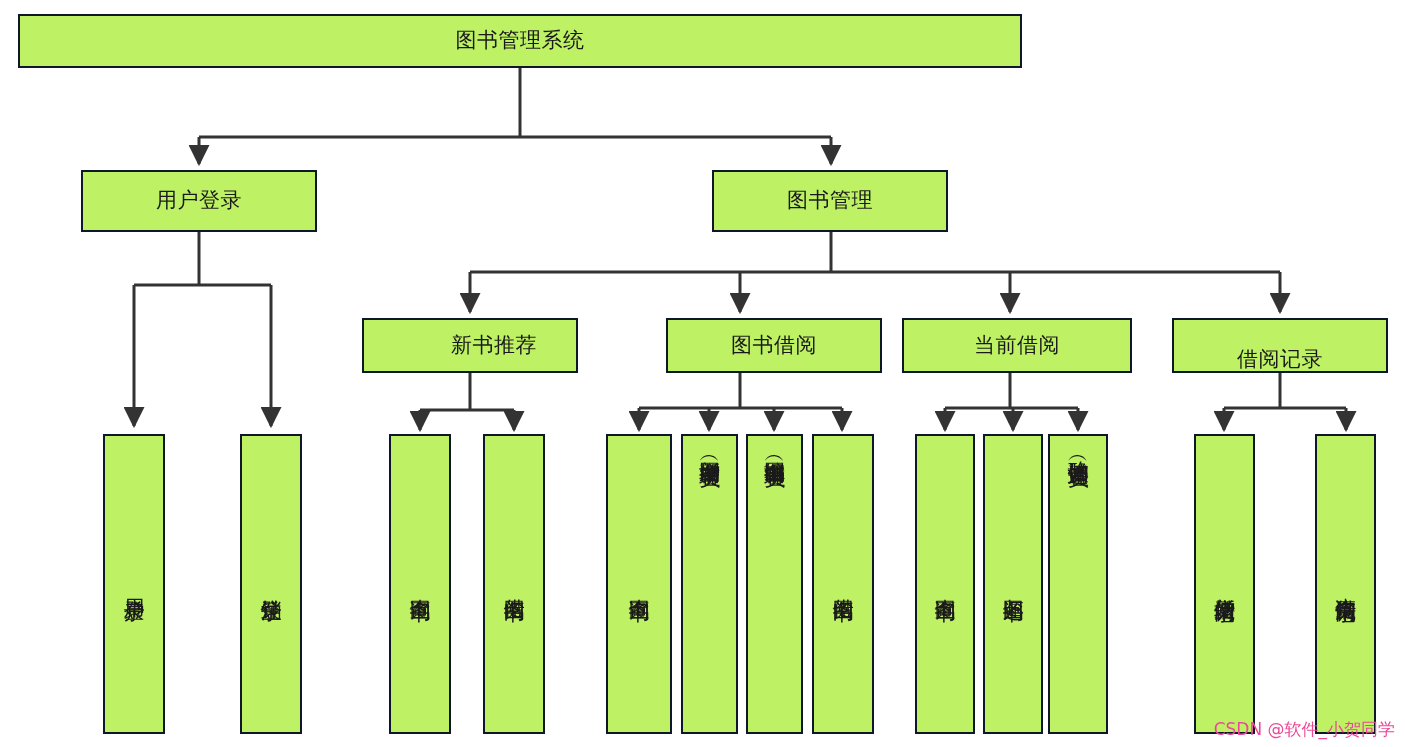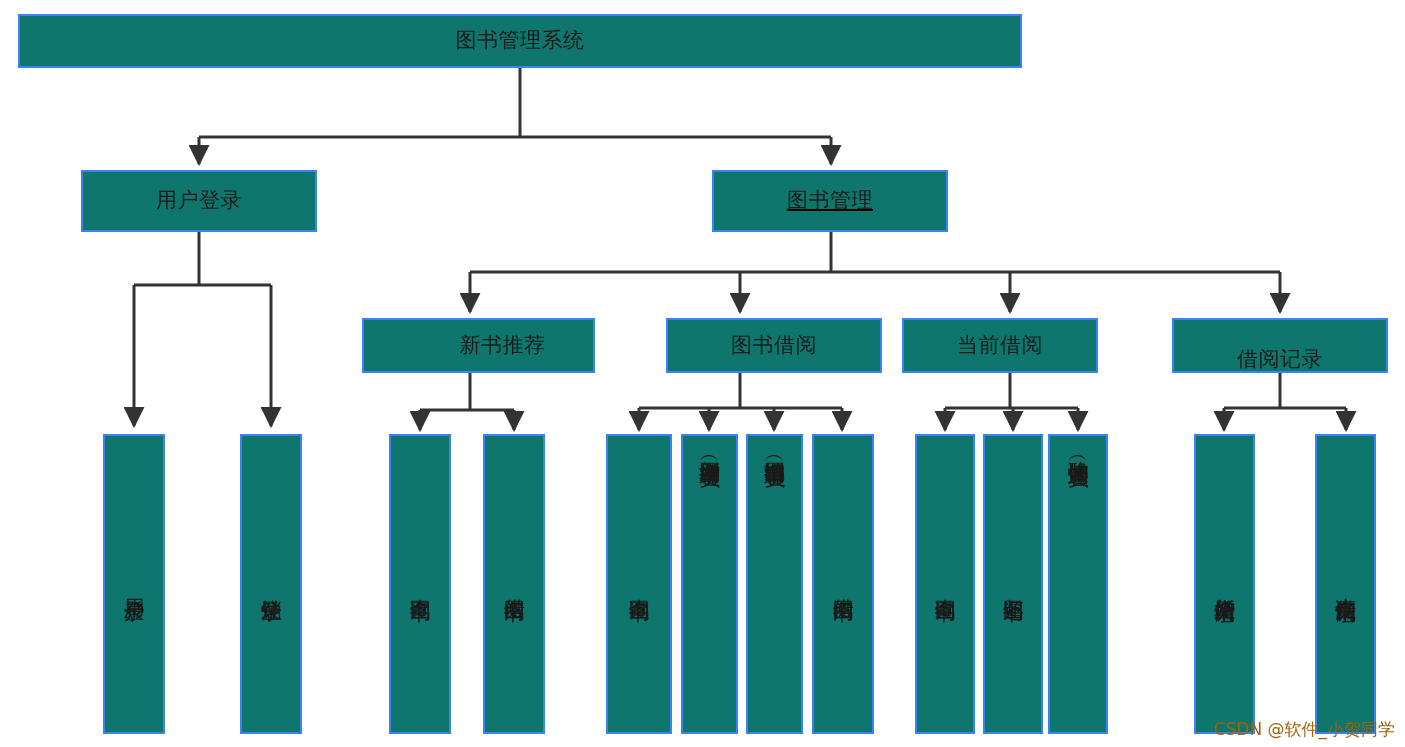--- a/index.html
+++ b/index.html
@@ -20,22 +20,22 @@
   #diagram-svg {
     position: absolute;
     left: 0;
     top: 0;
     width: 1405px;
     height: 747px;
   }
   .node-box {
     position: absolute;
     box-sizing: border-box;
-    background: #0f766e;
-    border: 2px solid #3b82f6;
+    background: #bef264;
+    border: 2px solid #0f172a;
     display: flex;
     align-items: center;
     justify-content: center;
     overflow: hidden;
   }
   .node-label-h {
     font-size: 21px;
     color: #1a1a1a;
     line-height: 1.1;
     white-space: nowrap;
@@ -59,21 +59,21 @@
   }
   .vcell-mid {
     align-items: center;
     padding-top: 0;
   }
   #watermark {
     position: absolute;
     right: 10px;
     bottom: 6px;
     font-size: 17px;
-    color: #a16207;
+    color: #ec4899;
     white-space: nowrap;
     pointer-events: none;
   }
 </style>
 </head>
 <body>
 
 <div id="diagram-root">
 
   <svg id="diagram-svg" viewBox="0 0 1405 747">
@@ -126,31 +126,31 @@
     </g>
   </svg>
 
   <div class="node-box" style="left:18px; top:14px; width:1004px; height:54px;">
     <span class="node-label-h">图书管理系统</span>
   </div>
 
   <div class="node-box" style="left:81px; top:170px; width:236px; height:62px;">
     <span class="node-label-h">用户登录</span>
   </div>
-  <div class="node-box" style="left:712px; top:170px; width:236px; height:62px;text-decoration:underline;">
+  <div class="node-box" style="left:712px; top:170px; width:236px; height:62px;">
     <span class="node-label-h">图书管理</span>
   </div>
 
-  <div class="node-box" style="left:362px; top:318px; width:233px; height:55px;padding-left:48px;">
+  <div class="node-box" style="left:362px; top:318px; width:216px; height:55px;padding-left:48px;">
     <span class="node-label-h">新书推荐</span>
   </div>
   <div class="node-box" style="left:632px; top:318px; width:216px; height:55px;margin-left:34px;">
     <span class="node-label-h">图书借阅</span>
   </div>
-  <div class="node-box" style="left:902px; top:318px; width:196px; height:55px;">
+  <div class="node-box" style="left:902px; top:318px; width:230px; height:55px;">
     <span class="node-label-h">当前借阅</span>
   </div>
   <div class="node-box" style="left:1172px; top:318px; width:216px; height:55px;align-items:flex-end;">
     <span class="node-label-h">借阅记录</span>
   </div>
 
   <div class="node-box vcell vcell-mid" style="left:103px; top:434px; width:62px; height:300px;">
     <span class="node-label-v">用户登录</span>
   </div>
   <div class="node-box vcell vcell-mid" style="left:240px; top:434px; width:62px; height:300px;">

